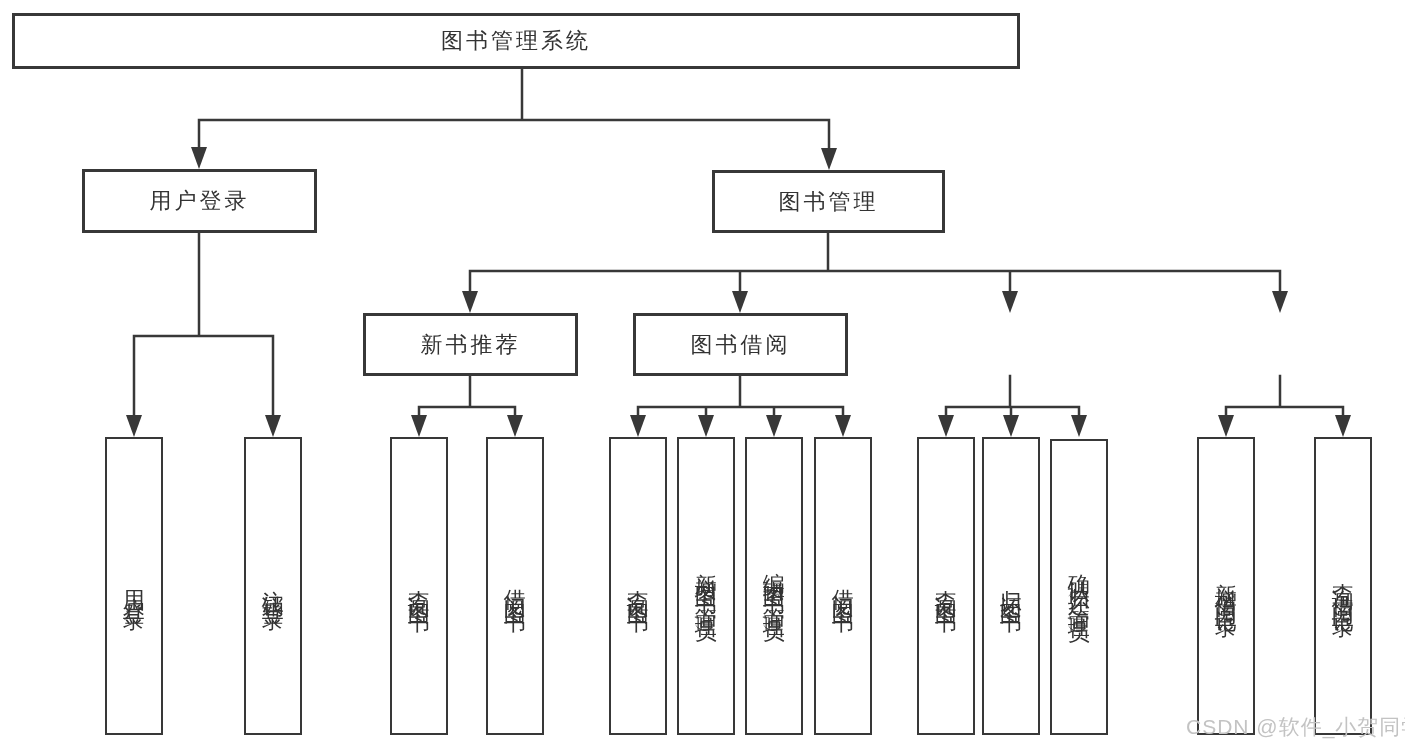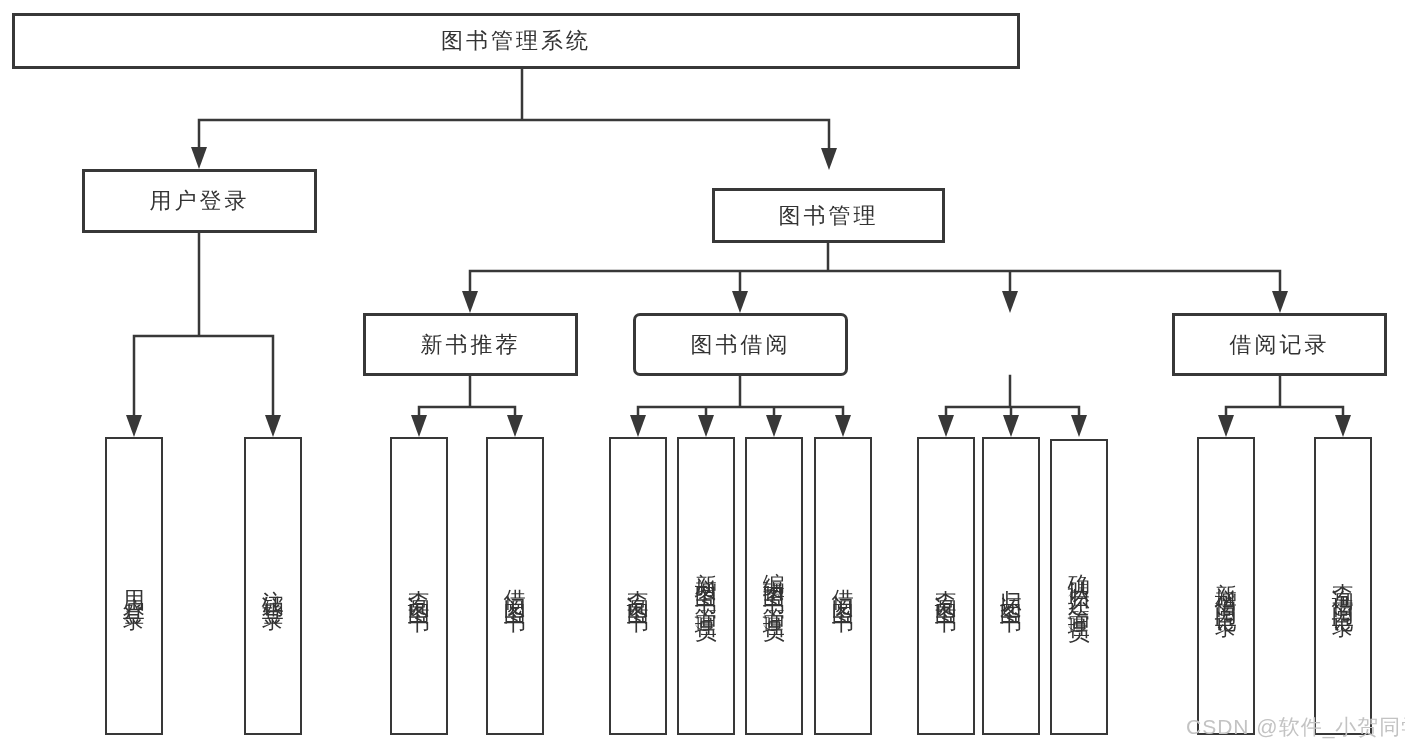--- a/index.html
+++ b/index.html
@@ -91,32 +91,29 @@
     </g>
   </svg>
 
   <div class="node h" style="left:12px;top:13px;width:1008px;height:56px;">
     <span>图书管理系统</span>
   </div>
 
   <div class="node h" style="left:82px;top:169px;width:235px;height:64px;">
     <span>用户登录</span>
   </div>
-  <div class="node h" style="left:712px;top:188px;width:233px;height:55px;align-items:center;">
+  <div class="node h" style="left:712px;top:170px;width:233px;height:63px;align-items:center;">
     <span>图书管理</span>
   </div>
 
   <div class="node h" style="left:363px;top:313px;width:215px;height:63px;text-align:center;">
     <span>新书推荐</span>
   </div>
-  <div class="node h" style="left:633px;top:313px;width:215px;height:63px;border-radius:7px;">
+  <div class="node h" style="left:633px;top:313px;width:215px;height:63px;">
     <span>图书借阅</span>
-  </div>
-  <div class="node h" style="left:1172px;top:313px;width:215px;height:63px;">
-    <span>借阅记录</span>
   </div>
 
   <div class="node v" style="left:105px;top:437px;width:58px;height:298px;">
     <span>用户登录</span>
   </div>
   <div class="node v" style="left:244px;top:437px;width:58px;height:298px;">
     <span>注销登录</span>
   </div>
 
   <div class="node v" style="left:390px;top:437px;width:58px;height:298px;">

